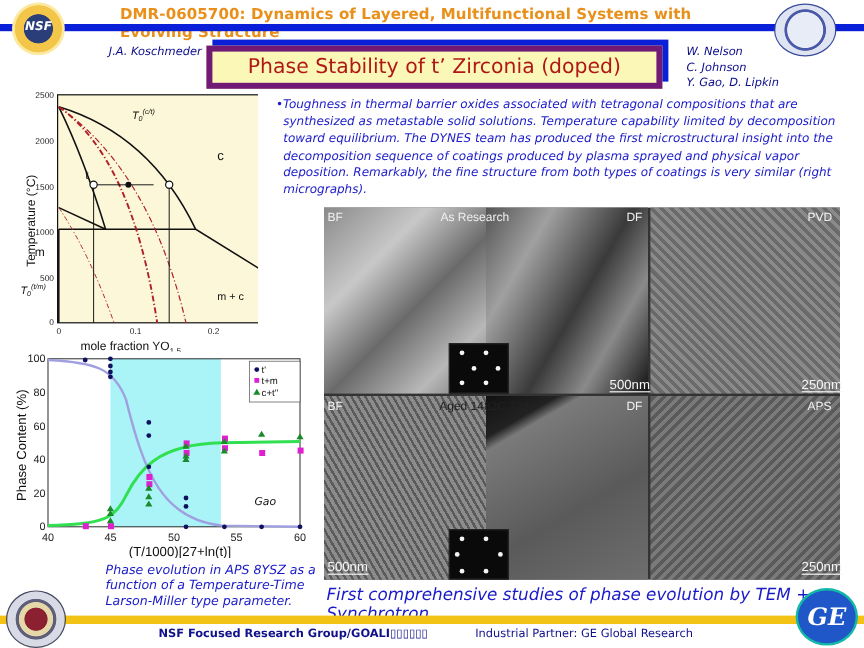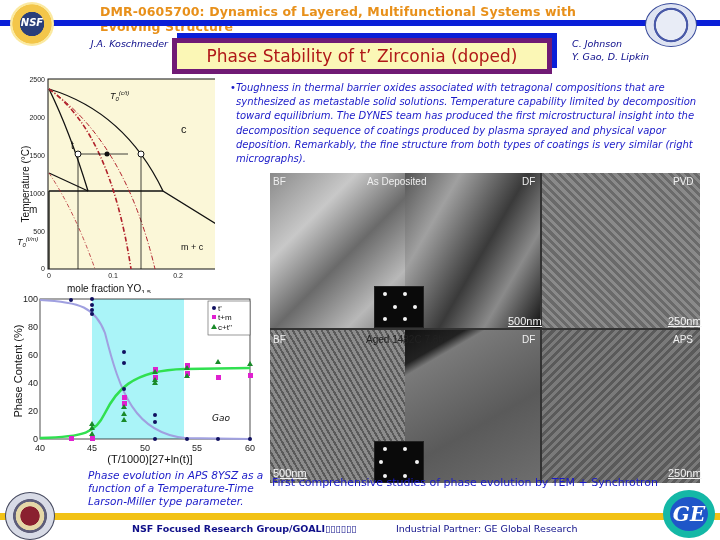--- a/index.html
+++ b/index.html
@@ -29,42 +29,43 @@
   .body-text { left: 230px; top: 81px; width: 485px; font-style: italic; color: #1a1ac8; font-size: 10px; line-height: 14.2px; }
   .body-text p { text-indent: -6px; padding-left: 6px; }
 
   .micrographs { left: 270px; top: 173px; width: 430px; height: 310px; background: #333; }
   .mg { position: absolute; overflow: hidden; }
   .mg-label { position: absolute; color: #f0f0f0; font-size: 10px; font-family: "Liberation Sans", sans-serif; }
   .scale { position: absolute; color: #f4f4f4; font-size: 11px; font-family: "Liberation Sans", sans-serif; border-bottom: 1.5px solid #f4f4f4; line-height: 10px; }
   .inset { position: absolute; background: #0a0a0a; border: 1px solid #222; }
   .dot { position: absolute; width: 4px; height: 4px; border-radius: 50%; background: #f4f4f4; }
 
-  .caption-right { left: 272px; top: 476px; width: 440px; color: #1a1ac8; font-size: 11px; }
+  .caption-right { left: 272px; top: 488px; width: 440px; font-style: italic; color: #1a1ac8; font-size: 14px; }
   .bottom-bar { left: 0; top: 513px; width: 720px; height: 7px; background: #f2c215; }
   .footer-left { left: 132px; top: 523px; color: #10108a; font-size: 9.5px; font-weight: bold; }
   .footer-right { left: 396px; top: 523px; color: #10108a; font-size: 9.5px; font-weight: normal; }
   .uc-seal-bottom { left: 5px; top: 492px; width: 50px; height: 48px; border-radius: 50%; background: radial-gradient(circle, #8a2030 0 28%, #e5d8a8 30% 42%, #5e5e7a 44% 50%, #d8dbe6 52% 100%); border: 1.5px solid #44485e; }
-  .ge-logo { left: 663px; top: 490px; width: 52px; height: 48px; border-radius: 50%; background: #1f56c8; border: 7px solid #14b8a6; display: flex; align-items: center; justify-content: center; }
+  .ge-logo { left: 663px; top: 490px; width: 52px; height: 48px; border-radius: 50%; background: #1f56c8; border: 2px solid #14b8a6; display: flex; align-items: center; justify-content: center; }
   .ge-logo span { color: #fff; font-family: "DejaVu Serif", serif; font-style: italic; font-size: 20px; font-weight: bold; }
 </style>
 </head>
 <body>
 
 <div class="abs top-title">DMR-0605700: Dynamics of Layered, Multifunctional Systems with Evolving Structure</div>
 <div class="abs top-bar"></div>
 <div class="abs nsf-logo logo-circle">
     <span>NSF</span>
   </div>
 <div class="abs uc-seal-top"></div>
 
 <div class="abs authors authors-left">
   <div>J.A. Koschmeder</div>
 </div>
 <div class="abs authors authors-right">
+  <div>W. Nelson</div>
   <div>C. Johnson</div>
   <div>Y. Gao, D. Lipkin</div>
 </div>
 
 <div class="abs title-shadow"></div>
 <div class="abs title-box">
   <span>Phase Stability of t’ Zirconia (doped)</span>
 </div>
 
 <svg class="abs phase-diagram" viewBox="0 0 200 225">
@@ -216,21 +217,21 @@
   <div class="inset" style="left:104px;top:268px;width:50px;height:42px;">
     <div class="dot" style="left:8px;top:5px"></div>
       <div class="dot" style="left:28px;top:5px"></div>
     <div class="dot" style="left:4px;top:18px"></div>
       <div class="dot" style="left:40px;top:18px"></div>
     <div class="dot" style="left:8px;top:32px"></div>
       <div class="dot" style="left:28px;top:32px"></div>
   </div>
 
   <span class="mg-label" style="left:3px;top:3px;">BF</span>
-  <span class="mg-label" style="left:97px;top:3px;">As Deposited</span>
+  <span class="mg-label" style="left:97px;top:3px;">As Research</span>
   <span class="mg-label" style="left:252px;top:3px;">DF</span>
   <span class="mg-label" style="left:403px;top:3px;">PVD</span>
   <span class="scale" style="left:238px;top:143px;">500nm</span>
   <span class="scale" style="left:398px;top:143px;">250nm</span>
 
   <span class="mg-label" style="left:3px;top:161px;">BF</span>
   <span class="mg-label" style="left:96px;top:161px;color:#222;">Aged 1482C 7.8h</span>
   <span class="mg-label" style="left:252px;top:161px;">DF</span>
   <span class="mg-label" style="left:403px;top:161px;">APS</span>
   <span class="scale" style="left:3px;top:295px;">500nm</span>

